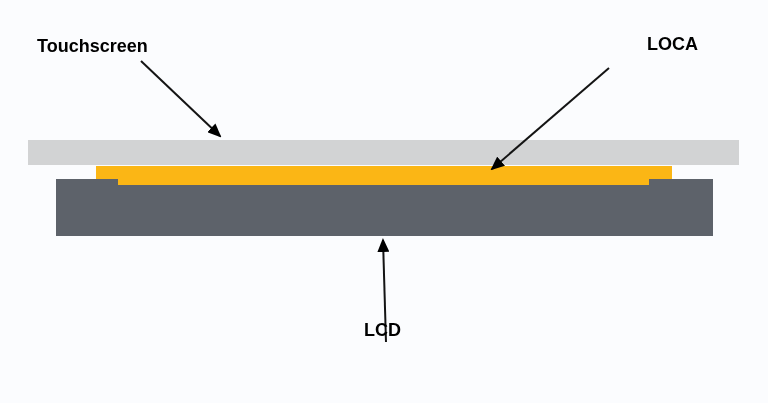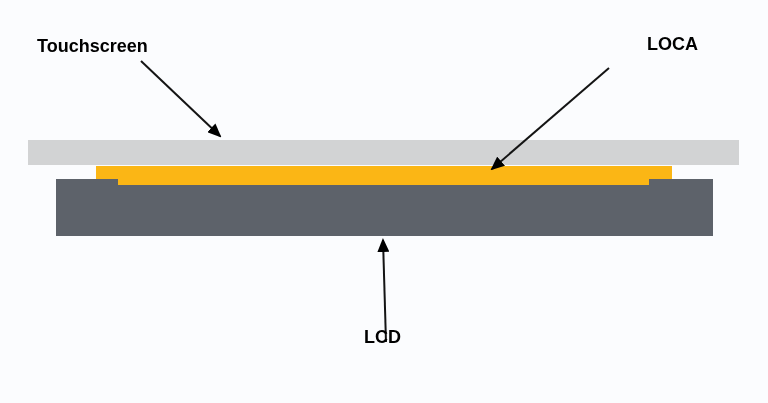--- a/index.html
+++ b/index.html
@@ -23,21 +23,21 @@
   .layer-label {
     position: absolute;
     font-weight: bold;
     font-size: 18px;
     line-height: 1.2;
     color: #000;
     white-space: nowrap;
   }
   .label-touchscreen { left: 37px;  top: 36px;  }
   .label-loca        { left: 647px; top: 34px;  }
-  .label-lcd         { left: 364px; top: 327px; text-align: center; }
+  .label-lcd         { left: 364px; top: 320px; text-align: center; }
 </style>
 </head>
 <body>
 
 <div class="canvas" aria-label="Touchscreen LOCA lamination cross-section">
 
   <svg class="diagram-svg" width="768" height="403" viewBox="0 0 768 403">
     <defs>
       <marker id="arrowhead" markerWidth="7" markerHeight="6" refX="6" refY="3" orient="auto" markerUnits="strokeWidth">
         <polygon points="0,0 7,3 0,6"></polygon>

